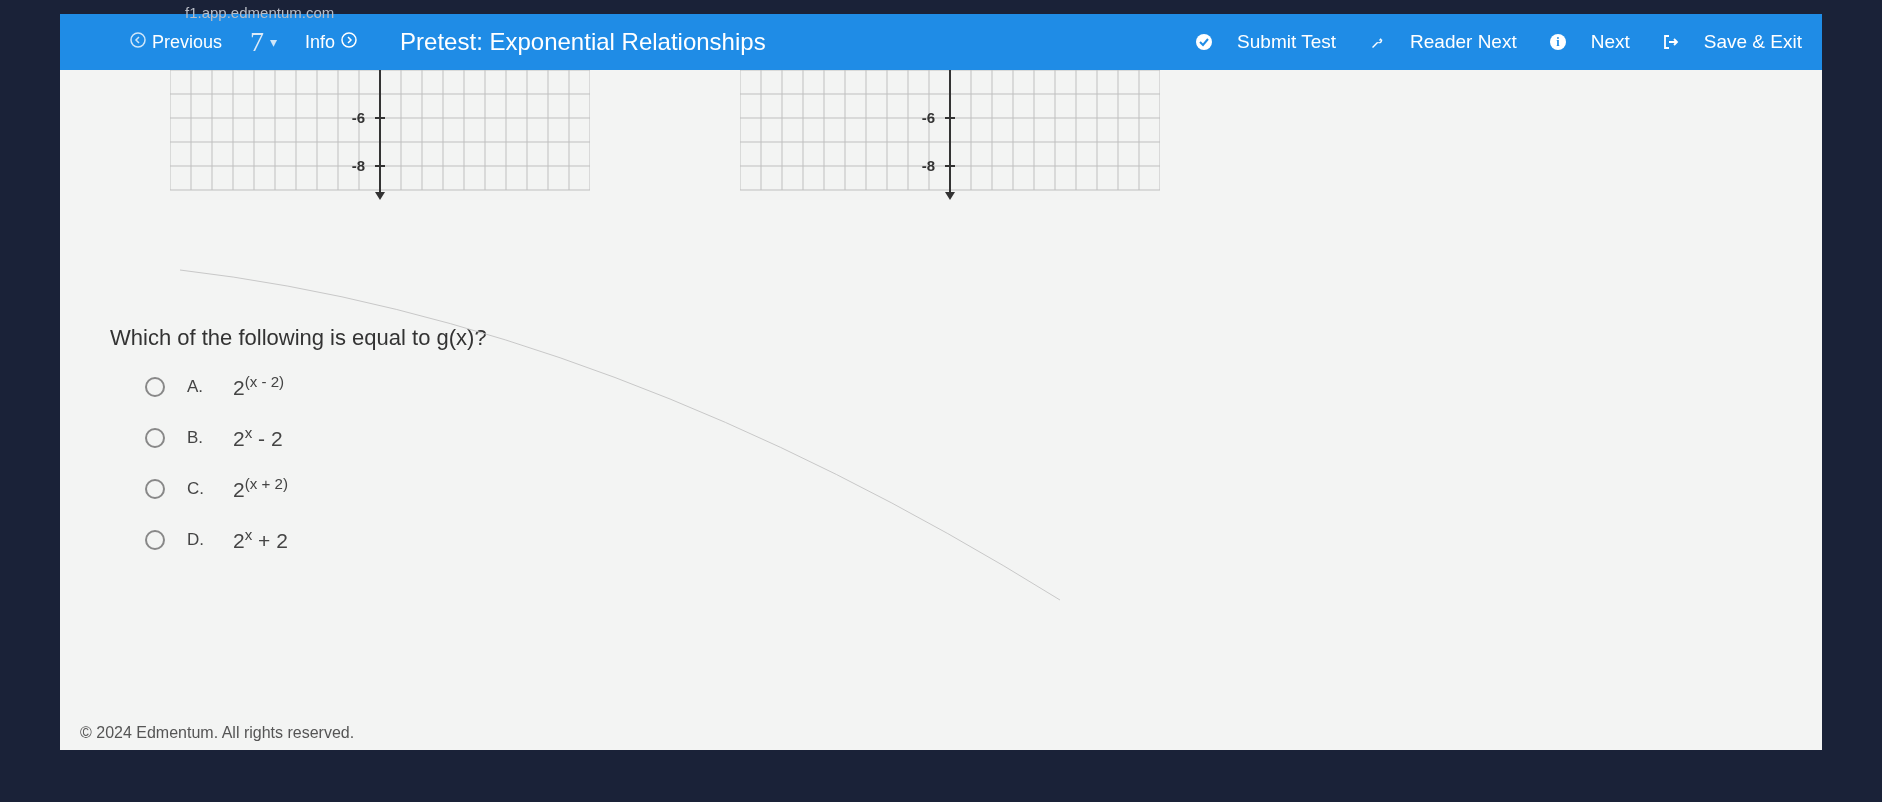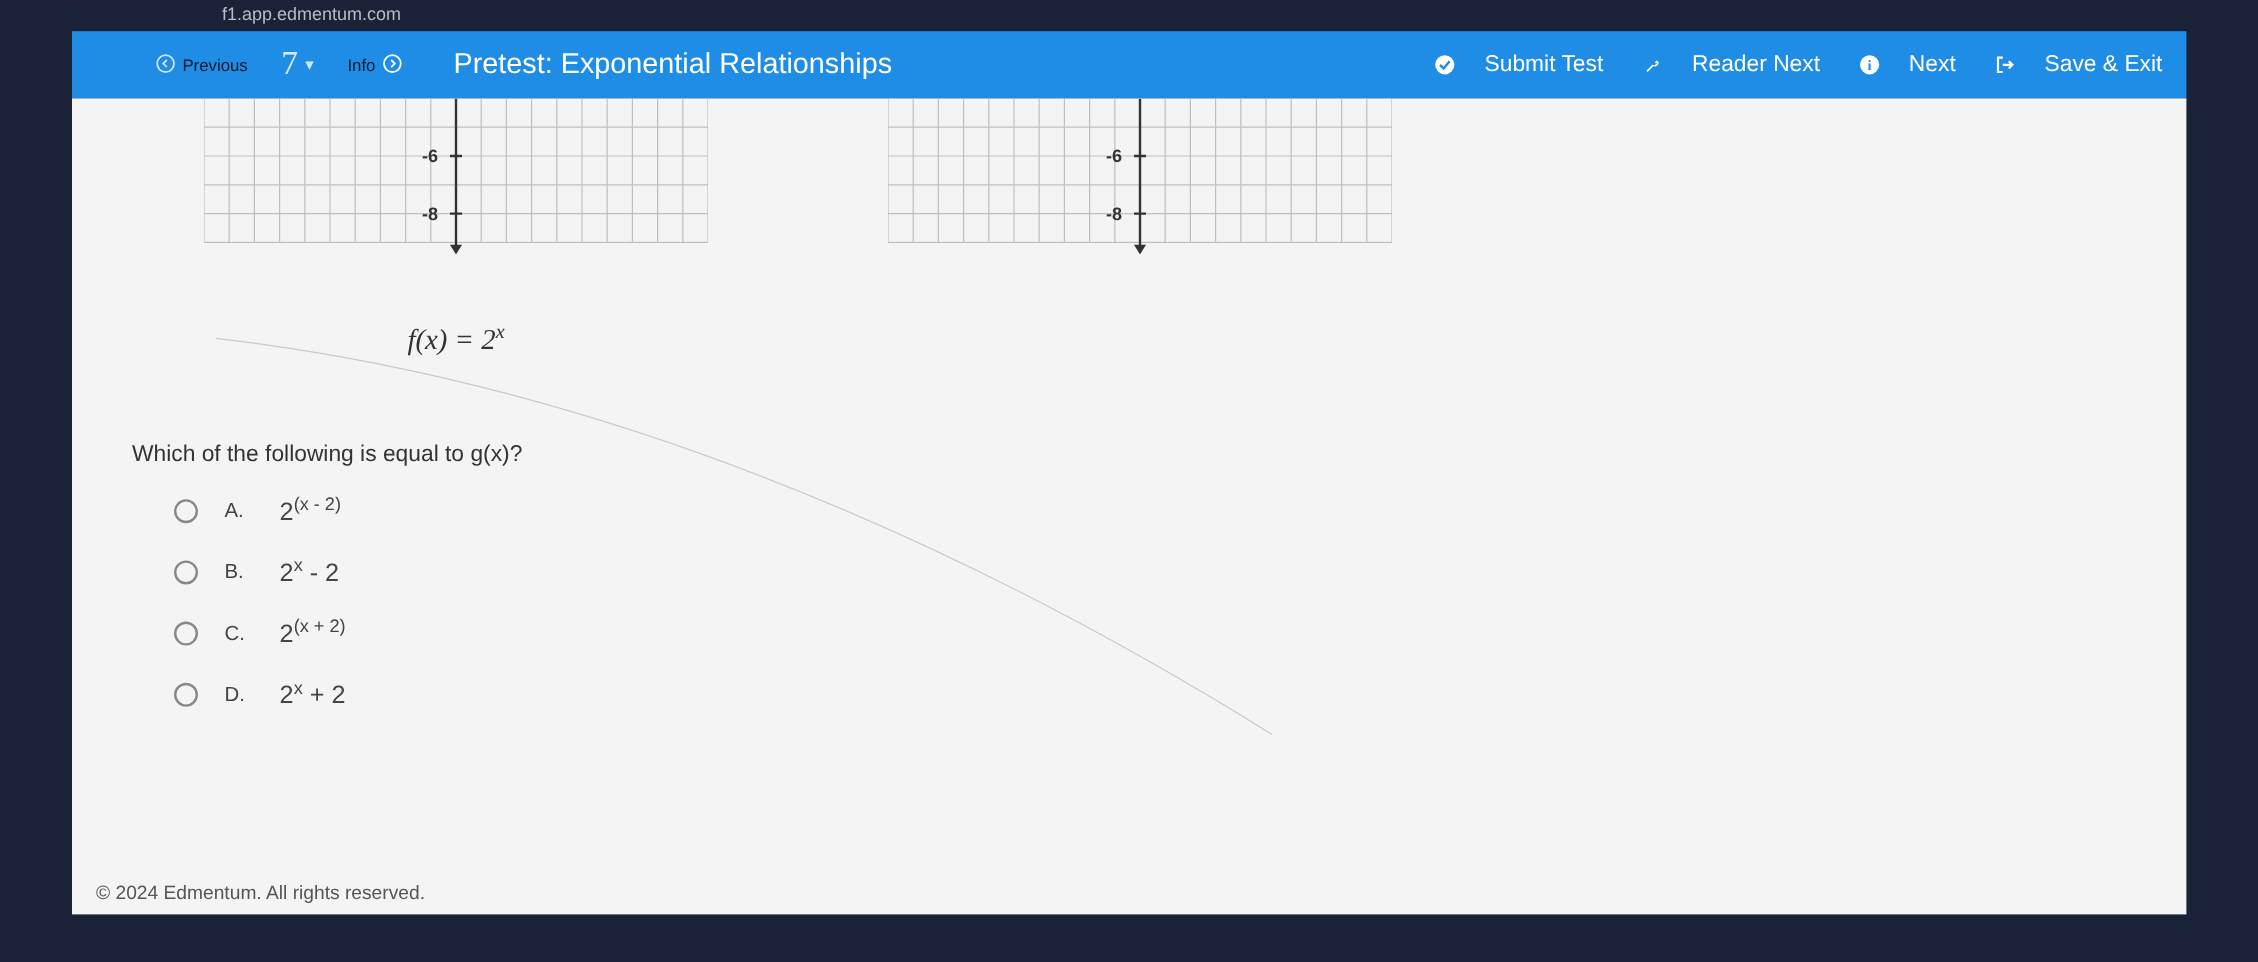--- a/index.html
+++ b/index.html
@@ -9,38 +9,37 @@
     width: 1882px;
     height: 802px;
     overflow: hidden;
     position: relative;
   }
   .url-bar {
     background: #1a2238;
     color: #b8bcc5;
     font-size: 15px;
     padding: 4px 0 6px 185px;
-    height: 26px;
+    height: 14px;
   }
   .top-bar {
     background: #1f8ce6;
     height: 56px;
     display: flex;
     align-items: center;
     color: #fff;
     padding: 0 20px 0 70px;
     gap: 10px;
     margin: 0 60px 0 60px;
   }
   .nav-group { display: flex; align-items: center; gap: 18px; }
   .nav-btn {
-    color: #0f172a;
-    font-size: 14px;
-    display: flex;
-    align-items: center;
+    color: #ffffff;
+    font-size: 18px;
+    display: flex;
     gap: 6px;
     cursor: pointer;
   }
   .q-num {
     font-size: 28px;
     font-family: "Times New Roman", serif;
     color: #dceaf7;
     display: flex;
     align-items: center;
     gap: 6px;
@@ -100,21 +99,21 @@
     width: 420px;
     text-align: center;
     font-family: "Times New Roman", serif;
     font-size: 24px;
     font-style: italic;
     color: #333;
   }
   .eq sup { font-size: 0.7em; font-style: italic; }
   .question {
     margin-top: 70px;
-    font-size: 19px;
+    font-size: 22px;
     color: #333;
     padding-left: 20px;
   }
   .options {
     margin-top: 22px;
     padding-left: 55px;
     display: flex;
     flex-direction: column;
     gap: 24px;
   }
@@ -303,23 +302,20 @@
           <polygon points="210,130 205,122 215,122" fill="#333"></polygon>
           <line x1="205" y1="48" x2="215" y2="48" stroke="#333" stroke-width="2"></line>
           <line x1="205" y1="96" x2="215" y2="96" stroke="#333" stroke-width="2"></line>
           <text x="195" y="53" text-anchor="end" font-size="15" fill="#333" font-weight="bold">-6</text>
           <text x="195" y="101" text-anchor="end" font-size="15" fill="#333" font-weight="bold">-8</text>
         </svg>
       </div>
     </div>
 
     <div class="eq-row">
-      <div class="eq">
-        <span>f(x)</span><span> = 2</span><sup>x</sup>
-      </div>
     </div>
 
     <div class="question">Which of the following is equal to g(x)?</div>
 
     <div class="options">
       <div class="opt">
         <span class="radio"></span>
         <span class="opt-letter">A.</span>
         <span class="opt-math"><span>2</span><sup>(x - 2)</sup><span></span></span>
       </div>

